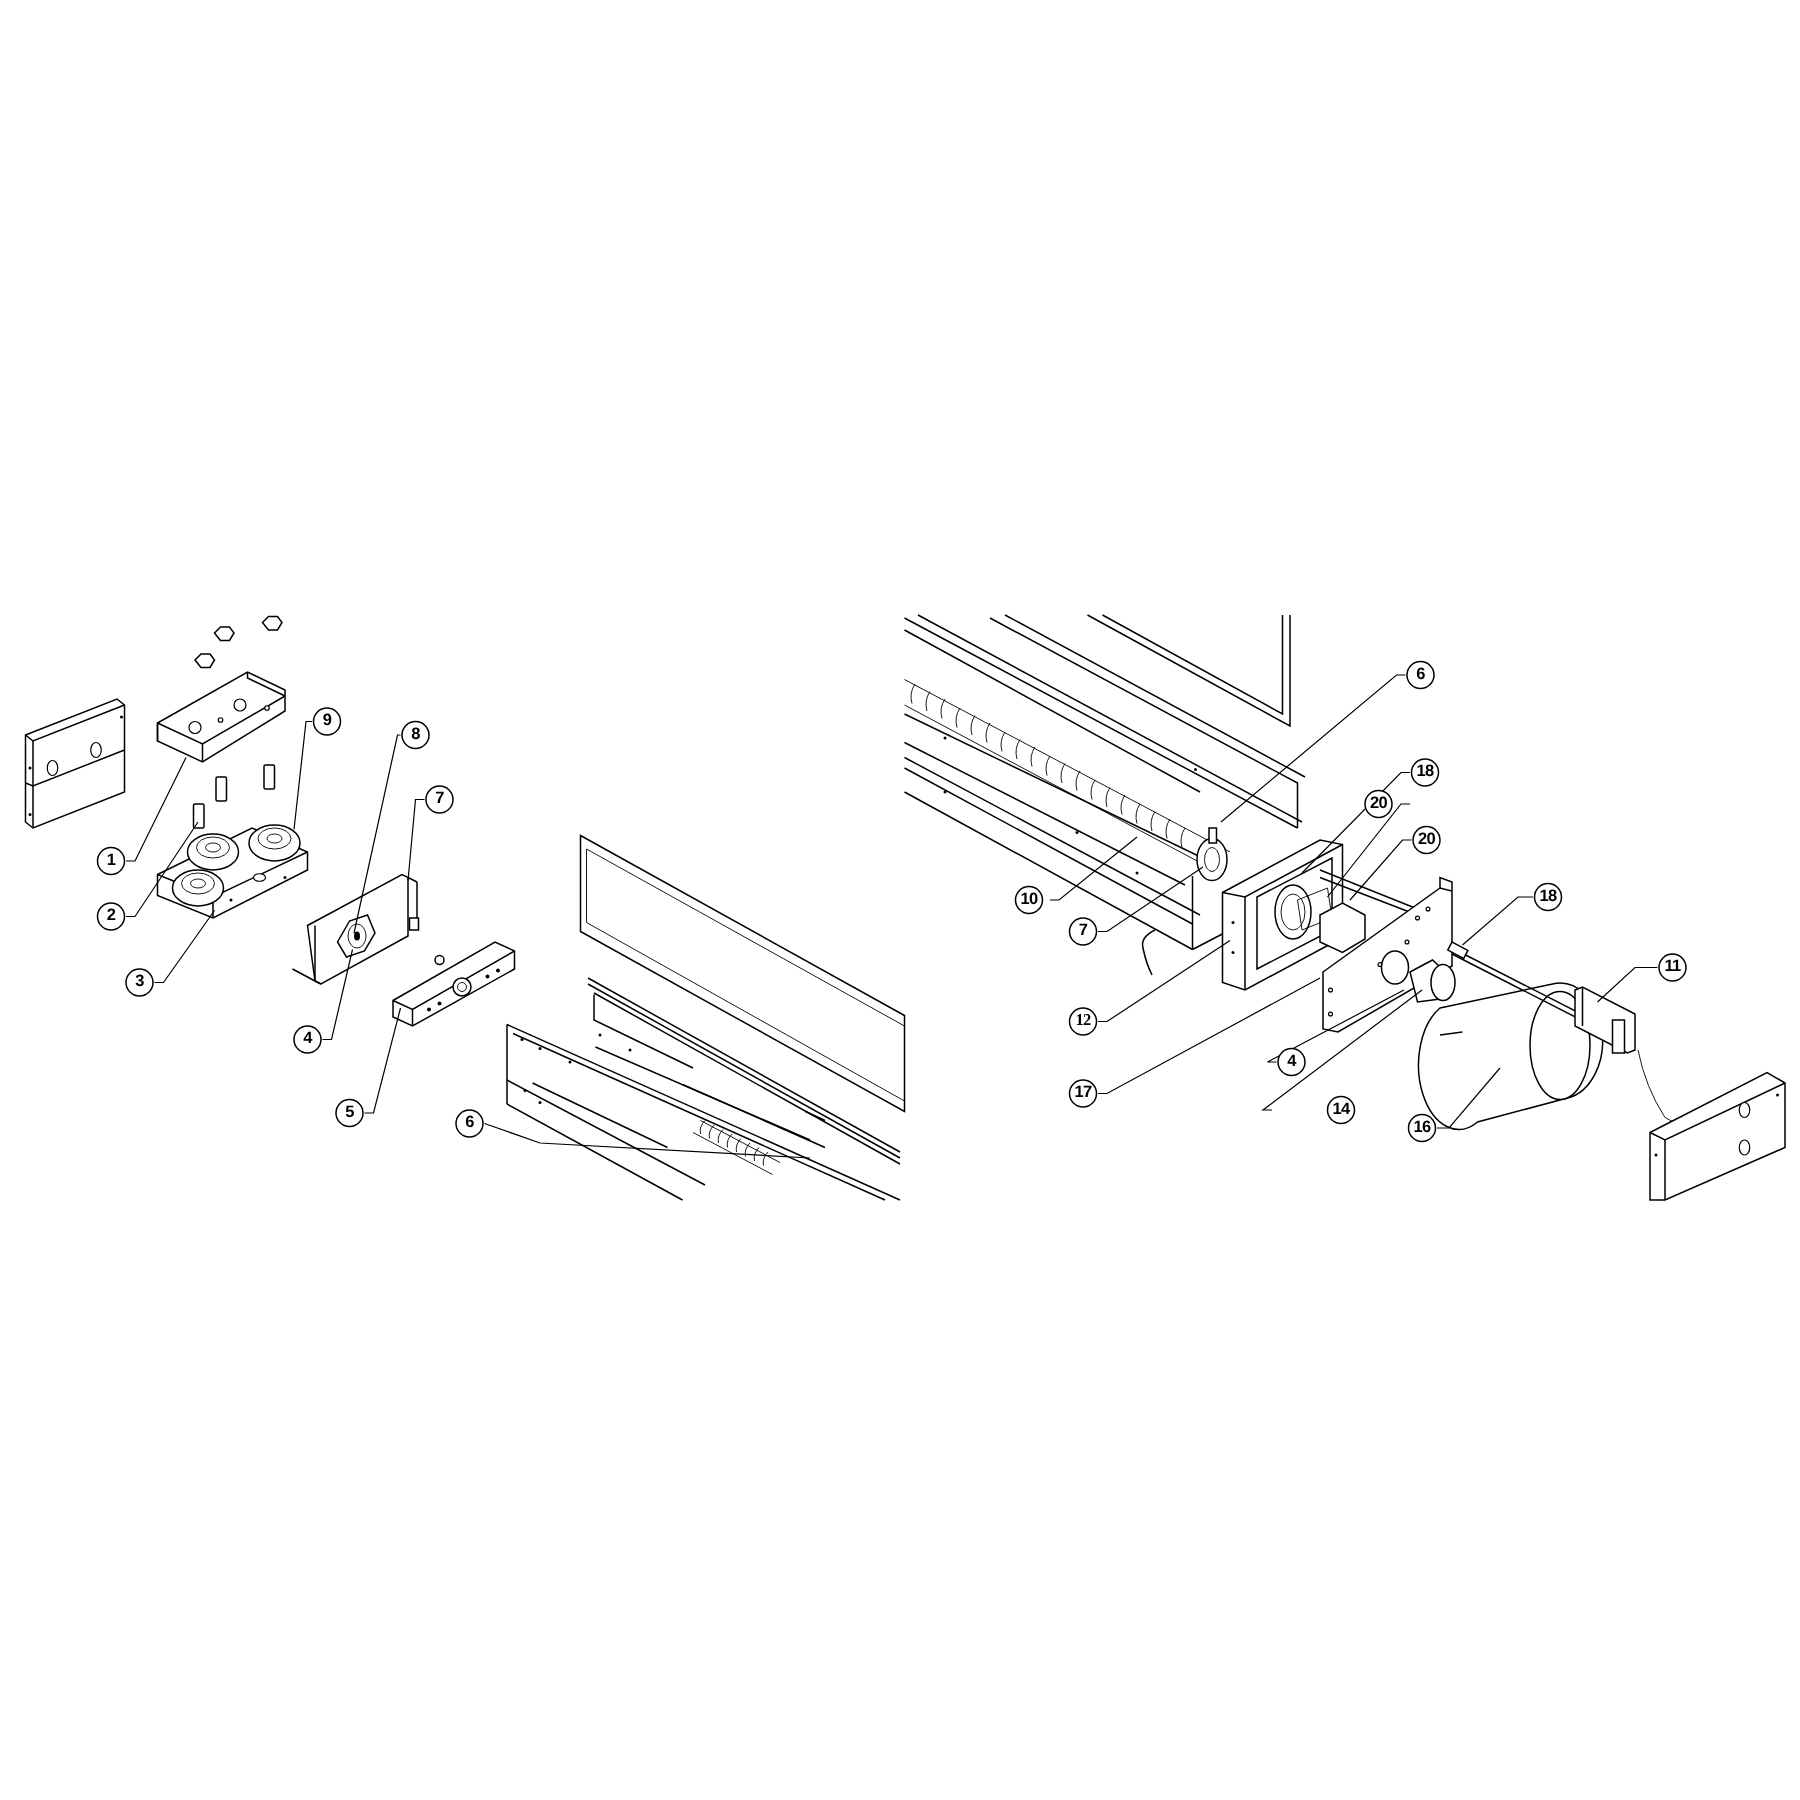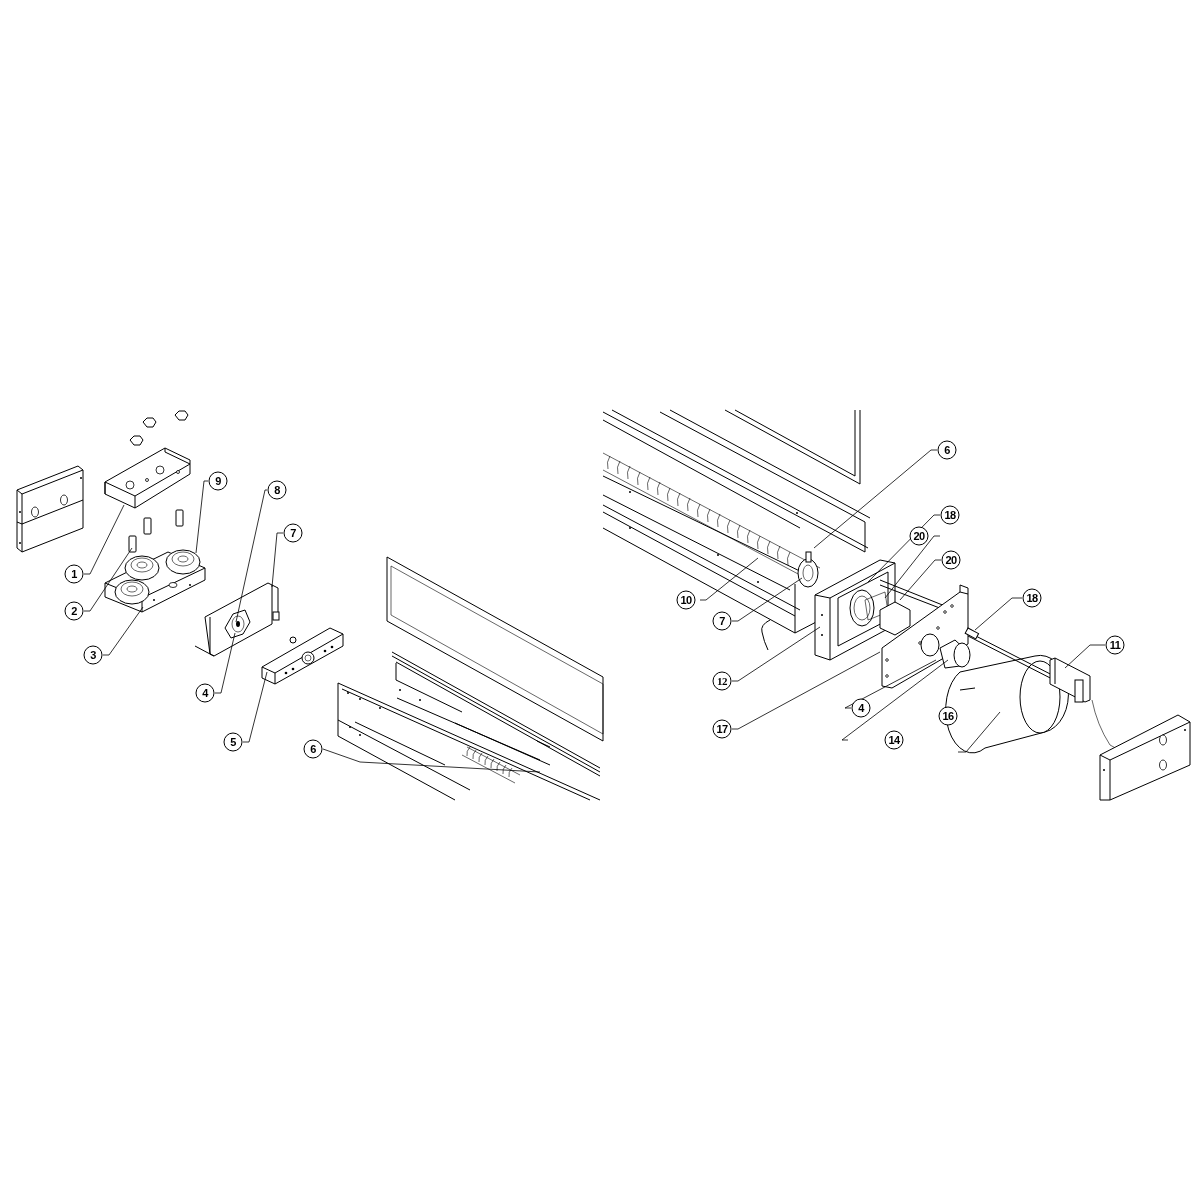--- a/index.html
+++ b/index.html
@@ -280,19 +280,19 @@
   <div class="callout" style="left:293px;top:533px;">7</div>
   <div class="callout" style="left:277px;top:490px;">8</div>
   <div class="callout" style="left:218px;top:481px;">9</div>
   <div class="callout" style="left:947px;top:450px;">6</div>
   <div class="callout" style="left:686px;top:600px;">10</div>
   <div class="callout" style="left:722px;top:621px;">7</div>
   <div class="callout" style="left:722px;top:681px;font-family:Liberation Serif, serif;">12</div>
   <div class="callout" style="left:722px;top:729px;">17</div>
   <div class="callout" style="left:858px;top:740px;margin-left:36px;">14</div>
   <div class="callout" style="left:861px;top:708px;">4</div>
-  <div class="callout" style="left:948px;top:716px;">16</div>
+  <div class="callout" style="left:948px;top:752px;">16</div>
   <div class="callout" style="left:1115px;top:645px;">11</div>
   <div class="callout" style="left:1032px;top:598px;">18</div>
   <div class="callout" style="left:951px;top:560px;">20</div>
   <div class="callout" style="left:919px;top:536px;">20</div>
   <div class="callout" style="left:950px;top:515px;">18</div>
 </div>
 
 </body></html>

